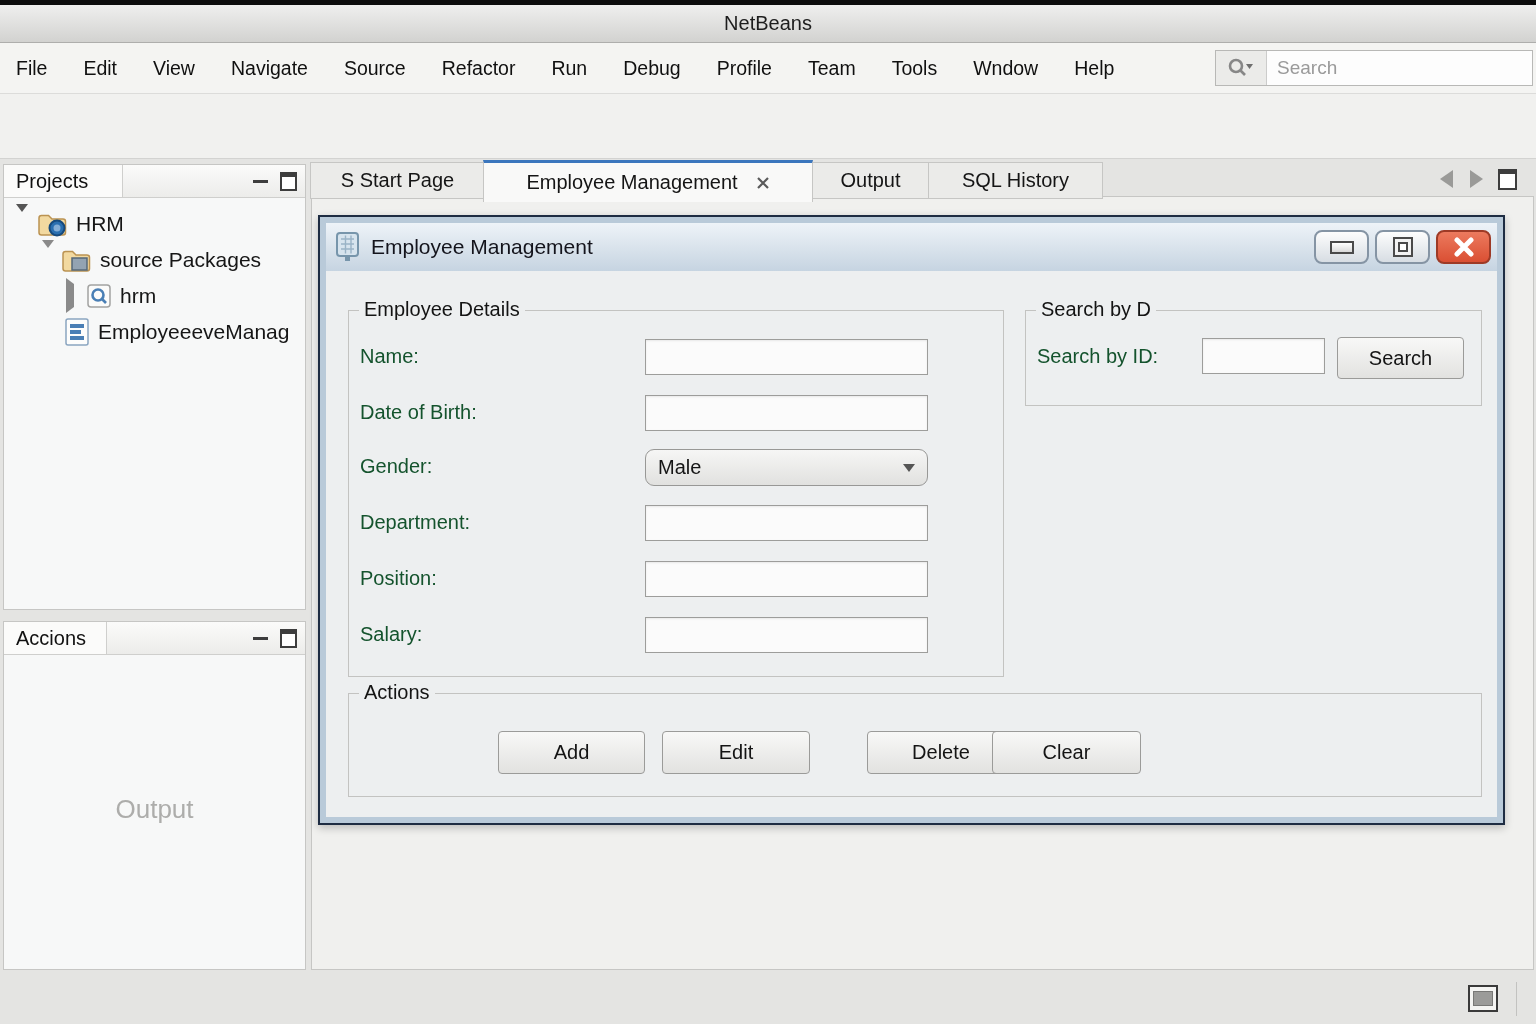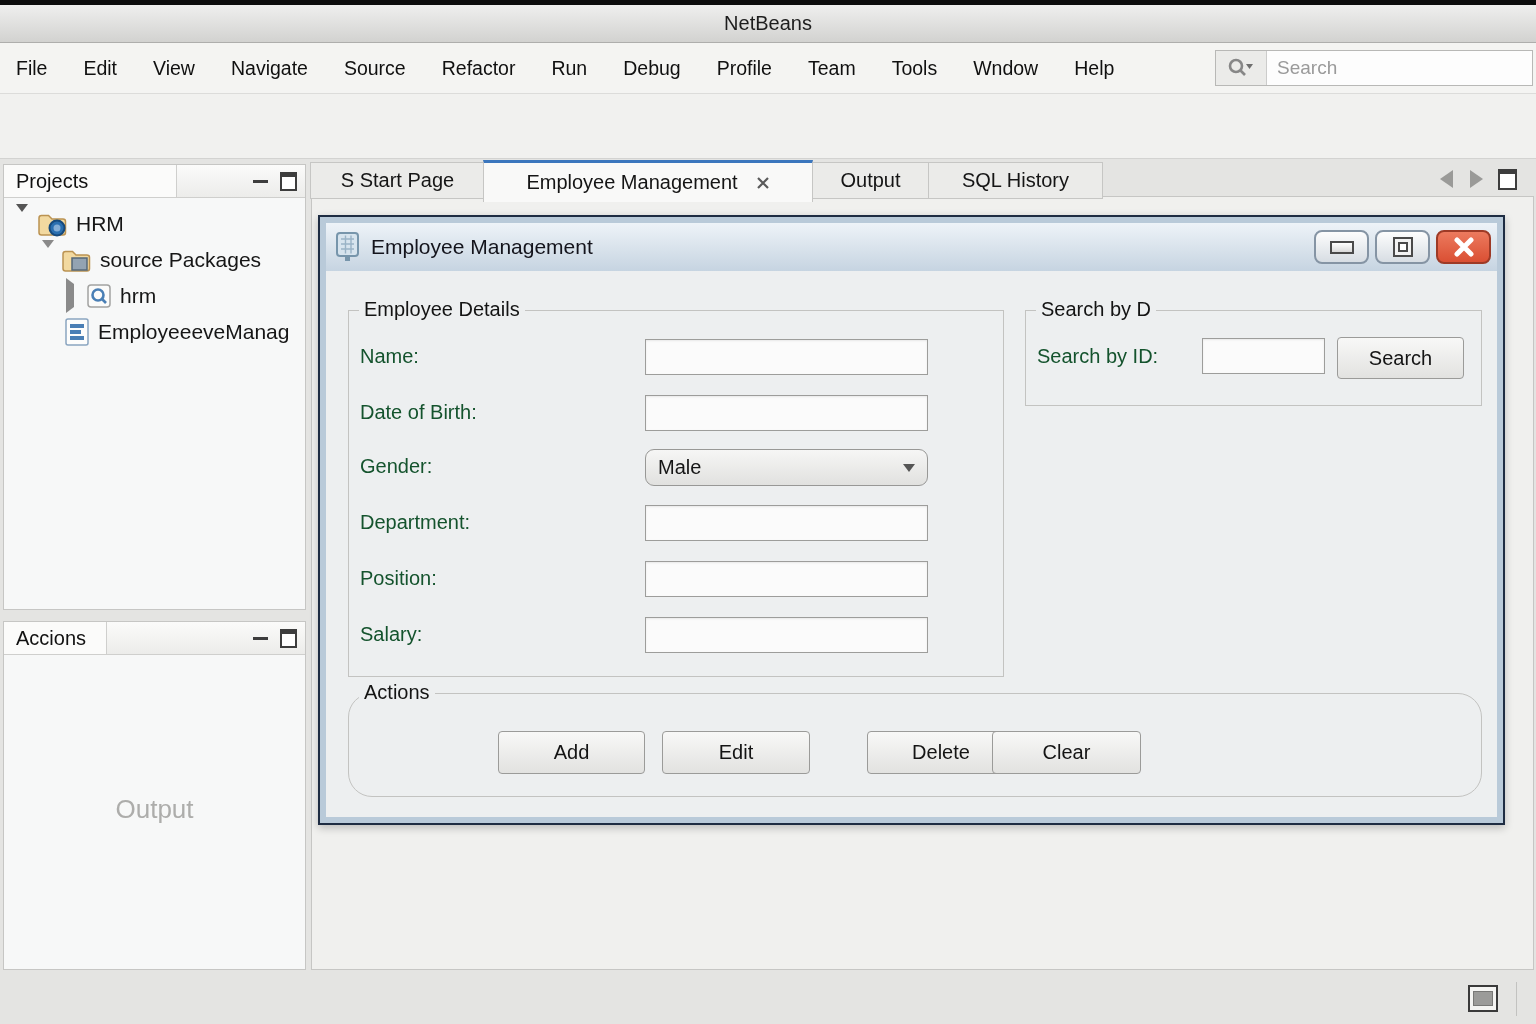--- a/index.html
+++ b/index.html
@@ -88,21 +88,21 @@
   .glyph-max{width:16px;height:16px;border:2px solid #4a4a4a;background:#f2f2f2;display:flex;
              align-items:center;justify-content:center;}
   .glyph-max b{width:6px;height:6px;border:2px solid #4a4a4a;display:block;background:#fff;}
   .frame-body{position:relative;background:#edeff0;height:calc(100% - 48px);}
 
   
   .group{position:absolute;border:1px solid #c3c3c1;}
   .g-title{position:absolute;top:-13px;left:10px;background:#edeff0;padding:0 5px;font-size:20px;color:#141414;}
   #g-details{left:22px;top:39px;width:654px;height:365px;}
   #g-search{left:699px;top:39px;width:455px;height:94px;}
-  #g-actions{left:22px;top:422px;width:1132px;height:102px;border-radius:24px;}
+  #g-actions{left:22px;top:422px;width:1132px;height:102px;}
 
   .fld-label{position:absolute;font-size:20px;color:#14532d;}
   .txt-field{position:absolute;width:283px;height:36px;box-sizing:border-box;background:#fbfbfb;
              border:1px solid #9d9d9b;box-shadow:inset 0 1px 2px rgba(0,0,0,.08);
              font-size:19px;padding:0 8px;font-family:"Liberation Sans",sans-serif;outline:none;color:#222;}
   .combo{position:absolute;left:319px;top:178px;width:283px;height:37px;box-sizing:border-box;
          background:linear-gradient(#f6f6f5,#e1e1df);border:1px solid #98989б;border:1px solid #989896;
          border-radius:9px;display:flex;align-items:center;justify-content:space-between;
          padding:0 12px;font-size:20px;cursor:default;}
   .btn{position:absolute;height:43px;box-sizing:border-box;background:linear-gradient(#f8f8f7,#e2e2e0);
@@ -237,21 +237,21 @@
     </div>
     <div class="tool" style="left:858px;">
       <svg width="24" height="32" viewBox="0 0 24 32">
         <polygon points="3,3 21,16 3,29" fill="#cdebc9" stroke="#6fae6c" stroke-width="2"></polygon>
       </svg>
     </div>
   </div>
 
   <div class="side-panel" id="projects-panel">
     <div class="panel-head">
-      <div class="panel-tab" style="width:173px;box-sizing:border-box;">
+      <div class="panel-tab" style="width:119px;box-sizing:border-box;">
         <span>Projects</span>
       </div>
       <div class="panel-ctrls">
         <span class="icon-min"></span>
         <span class="icon-win"></span>
       </div>
     </div>
     <div class="tree">
       <div class="tree-row" style="padding-left:12px;">
         <span class="tw-arrow"><span class="arr-down"></span></span>

